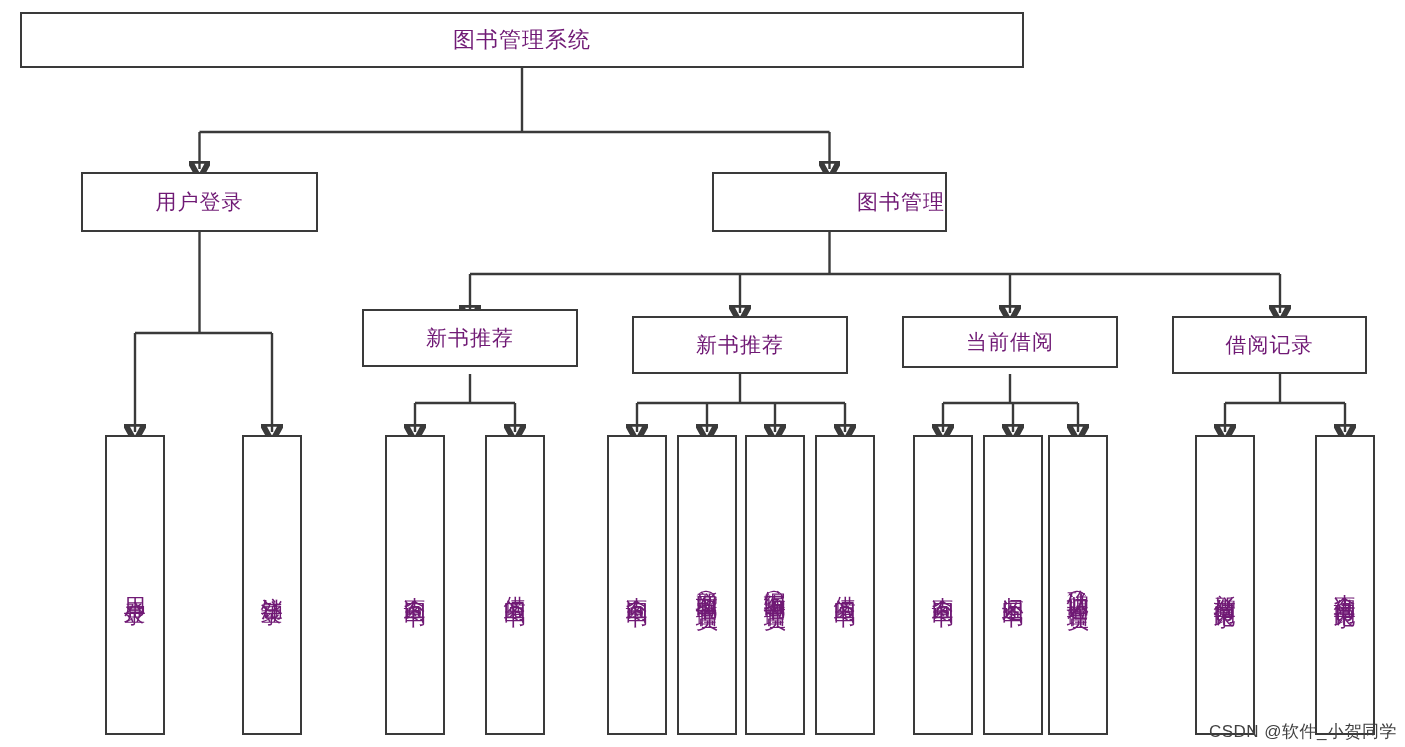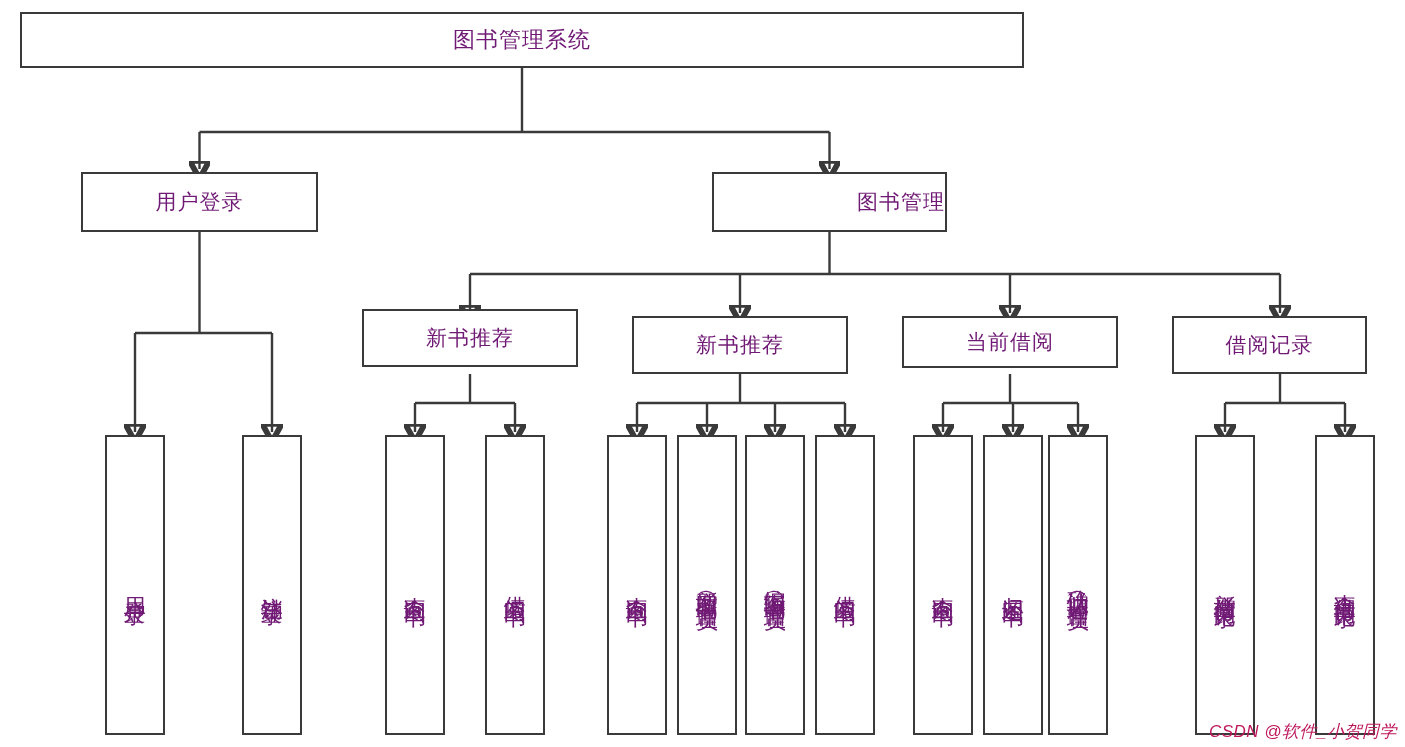--- a/index.html
+++ b/index.html
@@ -20,21 +20,21 @@
   .node.v{padding:6px 2px;}
   .node.v .lbl{writing-mode:vertical-rl;text-orientation:upright;
                font-size:22px;line-height:1.16;letter-spacing:3px;
                max-height:100%;}
 
   svg#wires{position:absolute;left:0;top:0;width:1405px;height:747px;
             pointer-events:none;}
   svg#wires path,svg#wires line{stroke:#3a3a3a;stroke-width:2.4;fill:none;}
 
   #watermark{position:absolute;right:8px;bottom:4px;font-size:17px;
-             color:#be185d;white-space:nowrap;letter-spacing:.5px;font-style:italic;}
+             color:#404040;white-space:nowrap;letter-spacing:.5px;}
 </style>
 </head>
 <body>
 
 <div id="stage">
   <svg id="wires" viewBox="0 0 1405 747">
     <defs>
       <marker id="arrow" markerWidth="9" markerHeight="9" refX="3.4" refY="4.5" orient="auto" markerUnits="strokeWidth">
         <path d="M0,0.4 L7.4,4.5 L0,8.6 z" fill="#3a3a3a" stroke="none"></path>
       </marker>

